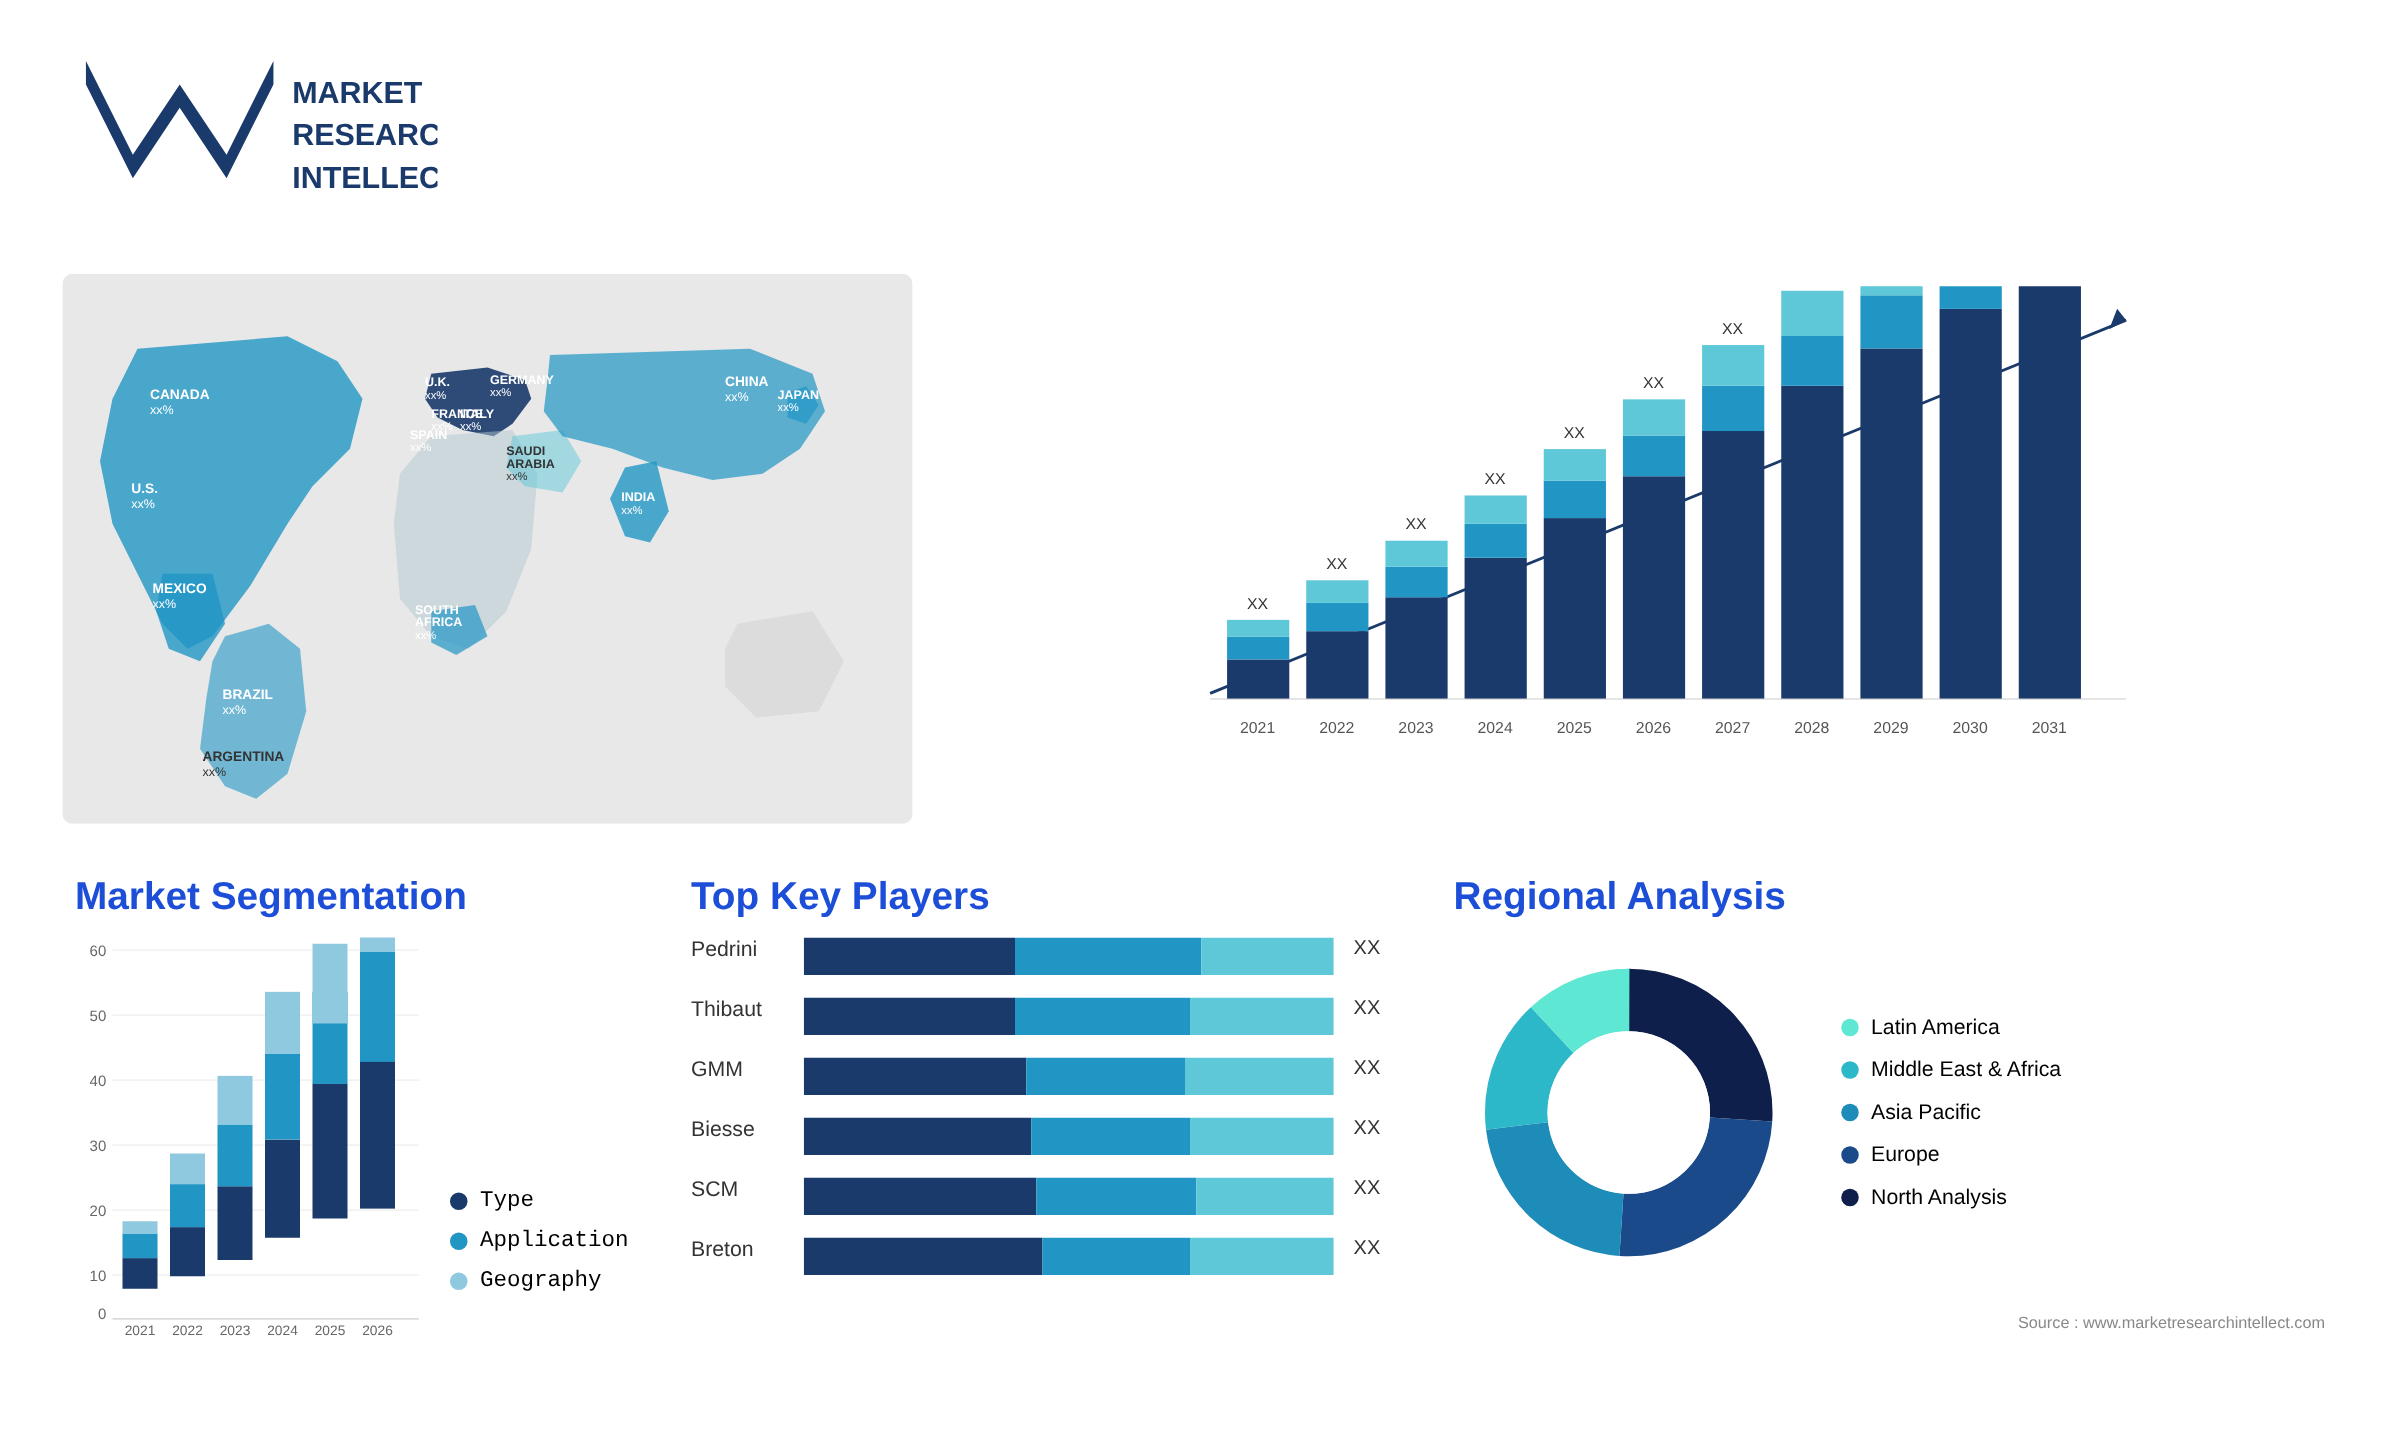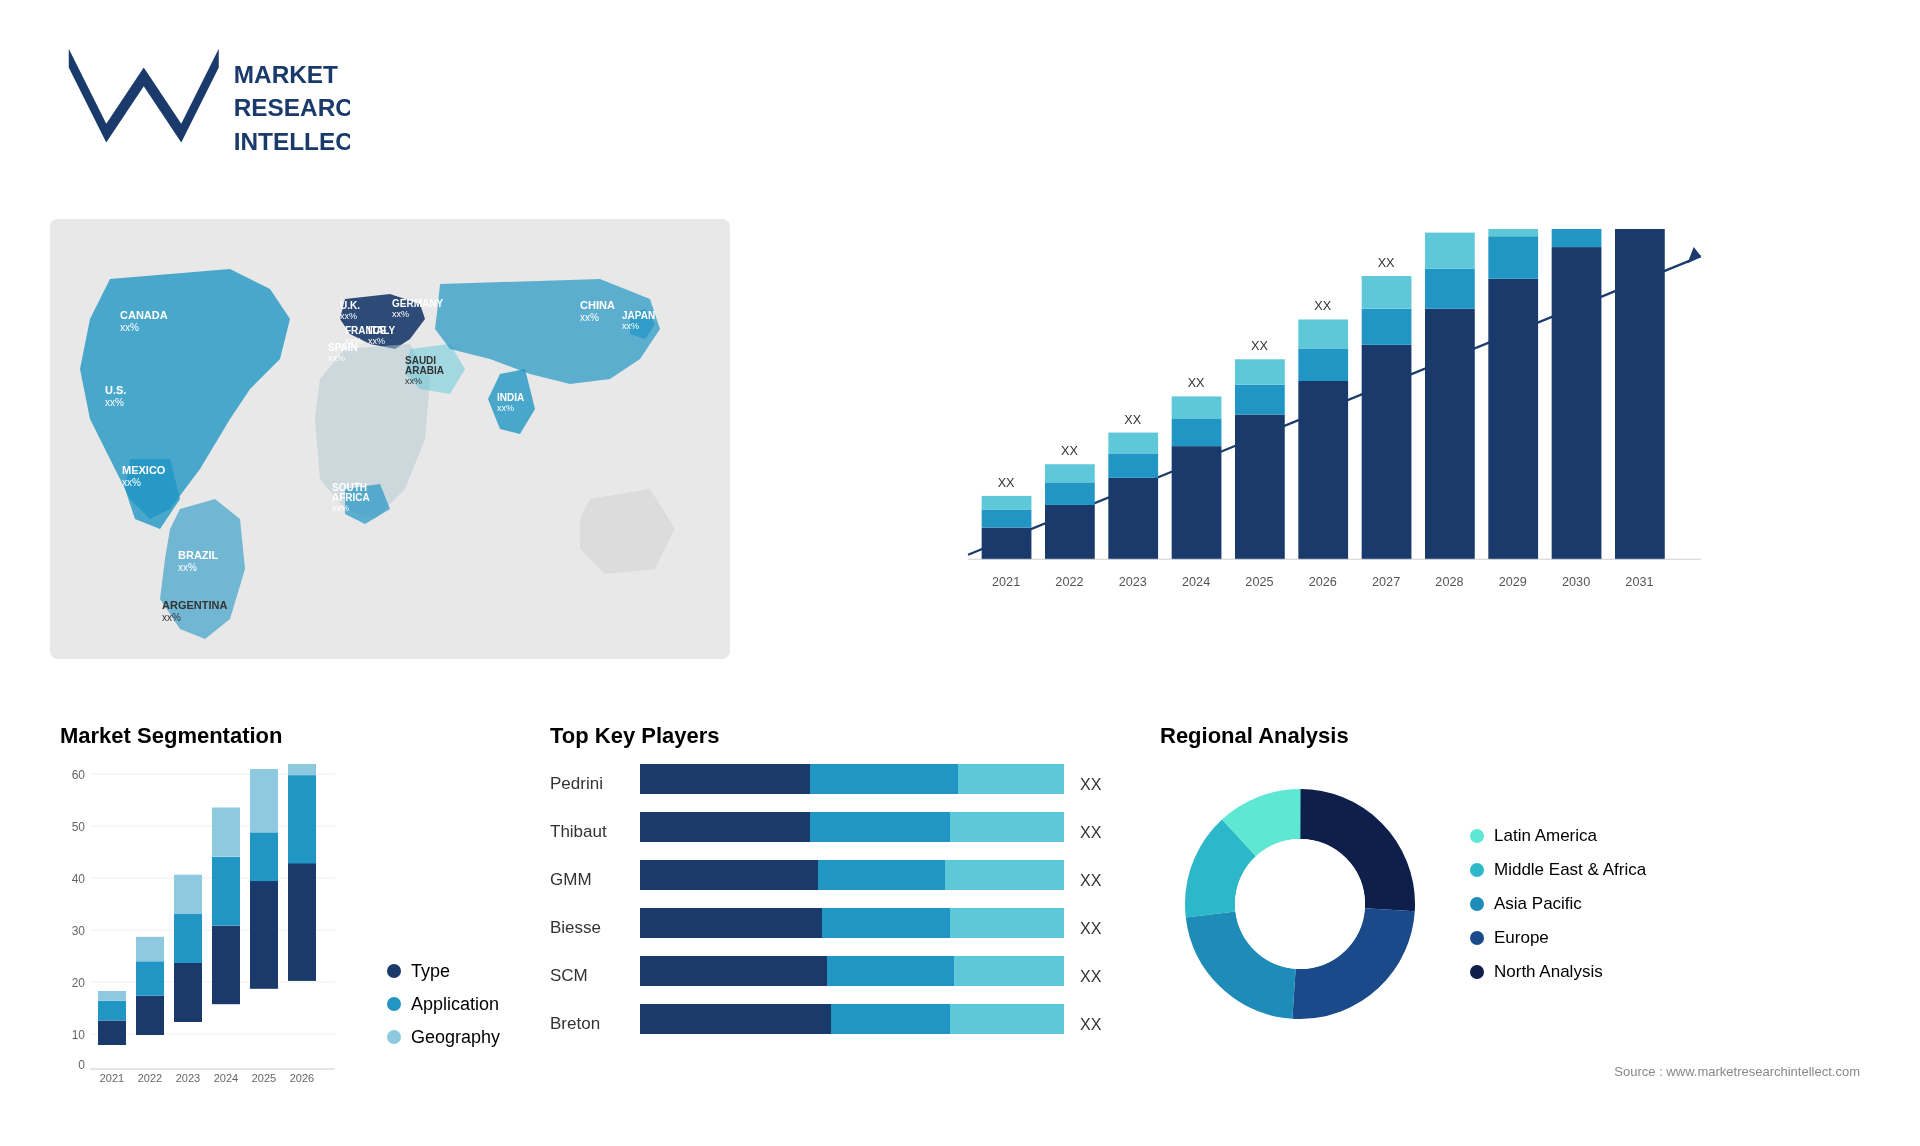--- a/index.html
+++ b/index.html
@@ -68,37 +68,37 @@
       gap: 30px;
       height: 420px;
     }
 
     
     .segmentation-panel {
       flex: 0 0 460px;
       padding: 10px;
     }
     .panel-title {
-      font-size: 22px;
+      font-size: 31px;
       font-weight: 700;
-      color: #000000;
+      color: #1d4ed8;
       margin-bottom: 15px;
-      margin-top: 24px;
     }
     .seg-content {
       display: flex;
       gap: 20px;
       align-items: flex-end;
     }
     .seg-chart { flex: 1; }
     .seg-legend {
       display: flex;
       flex-direction: column;
       gap: 12px;
       padding-bottom: 40px;
+      font-family: Liberation Mono, monospace;
     }
     .legend-item {
       display: flex;
       align-items: center;
       gap: 10px;
       font-size: 18px;
     }
     .legend-dot {
       width: 14px;
       height: 14px;
@@ -108,21 +108,21 @@
     
     .players-panel {
       flex: 0 0 580px;
       padding: 10px;
     }
     .players-chart {
       margin-top: 10px;
     }
     .player-row {
       display: flex;
-      align-items: flex-end;
+      align-items: flex-start;
       margin-bottom: 18px;
       gap: 10px;
     }
     .player-name {
       font-size: 17px;
       color: #333;
       width: 80px;
       flex-shrink: 0;
     }
     .player-bar-wrap {

